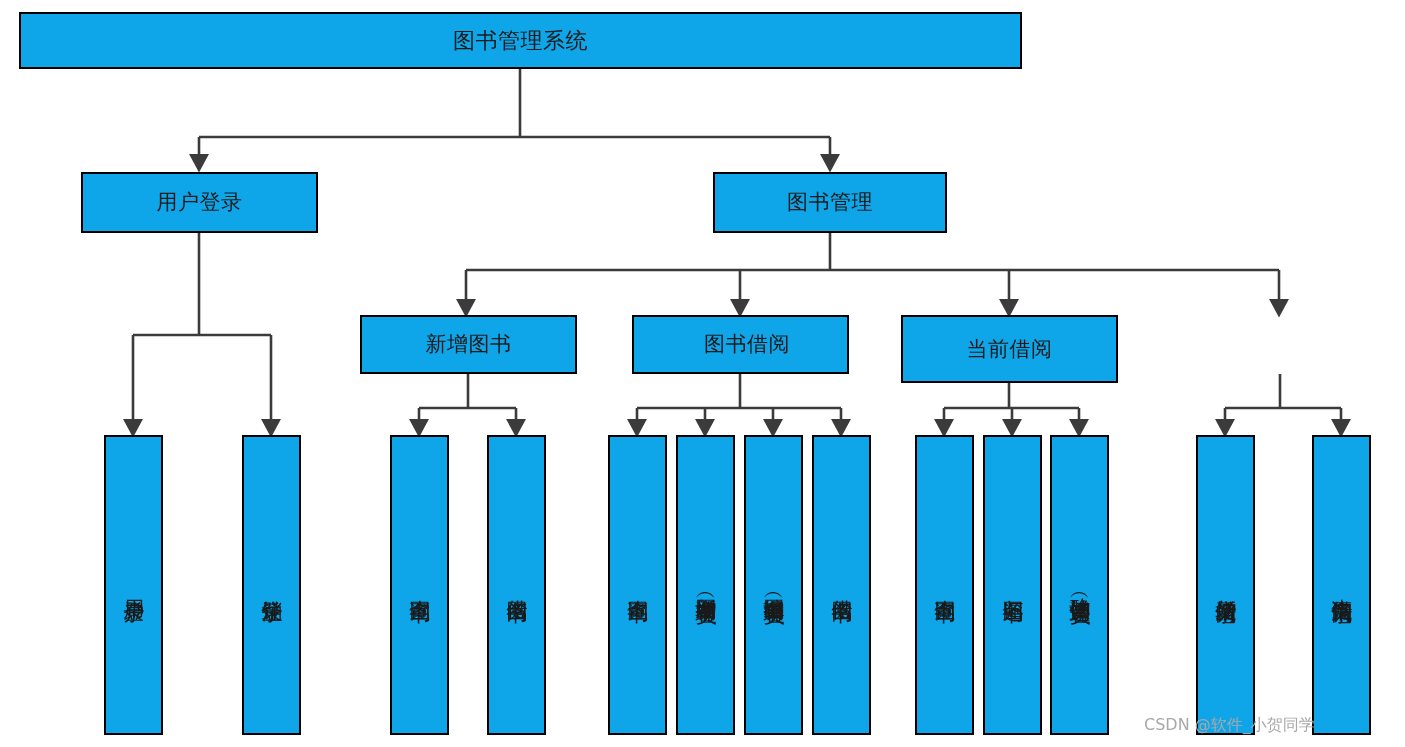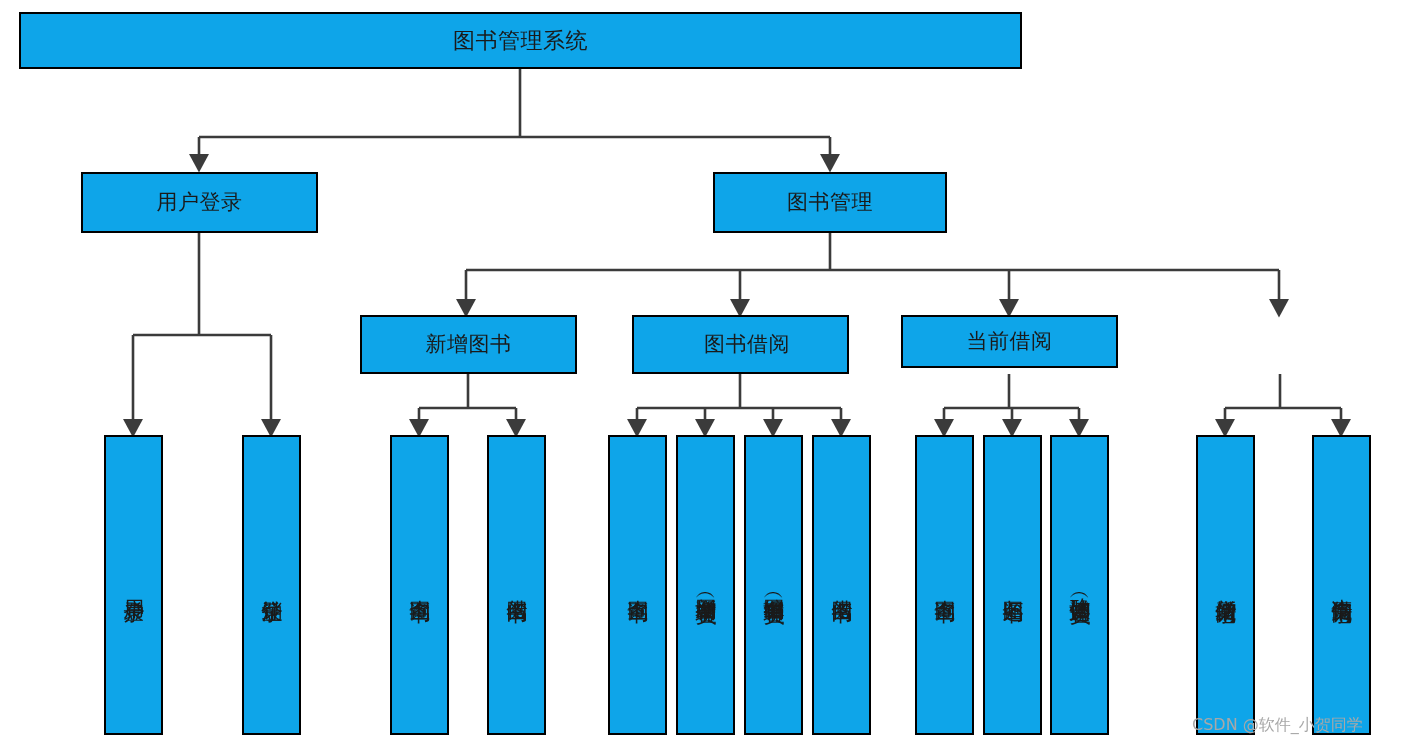--- a/index.html
+++ b/index.html
@@ -59,21 +59,21 @@
   .node.vert .node-label {
     writing-mode: vertical-rl;
     text-orientation: upright;
     font-size: 21px;
     line-height: 1.0;
     letter-spacing: 1px;
     max-height: 290px;
   }
   .watermark {
     position: absolute;
-    left: 1192px;
+    left: 1144px;
     top: 715px;
     font-size: 16px;
     color: #a8a8a8;
     white-space: nowrap;
     z-index: 5;
     font-family: "DejaVu Sans", "Liberation Sans", sans-serif;
   }
 </style>
 </head>
 <body>
@@ -144,21 +144,21 @@
   </div>
 
   <div class="node horiz" style="left:360px; top:315px; width:217px; height:59px;">
     <span class="node-label">新增图书</span>
   </div>
 
   <div class="node horiz" style="left:632px; top:315px; width:217px; height:59px;padding-left:13px;">
     <span class="node-label">图书借阅</span>
   </div>
 
-  <div class="node horiz" style="left:901px; top:315px; width:217px; height:53px;">
+  <div class="node horiz" style="left:901px; top:315px; width:217px; height:68px;">
     <span class="node-label">当前借阅</span>
   </div>
 
 
   <div class="node vert" style="left:104px; top:435px; width:59px; height:300px;">
     <span class="node-label">用户登录</span>
   </div>
 
   <div class="node vert" style="left:242px; top:435px; width:59px; height:300px;">
     <span class="node-label">注销登录</span>

